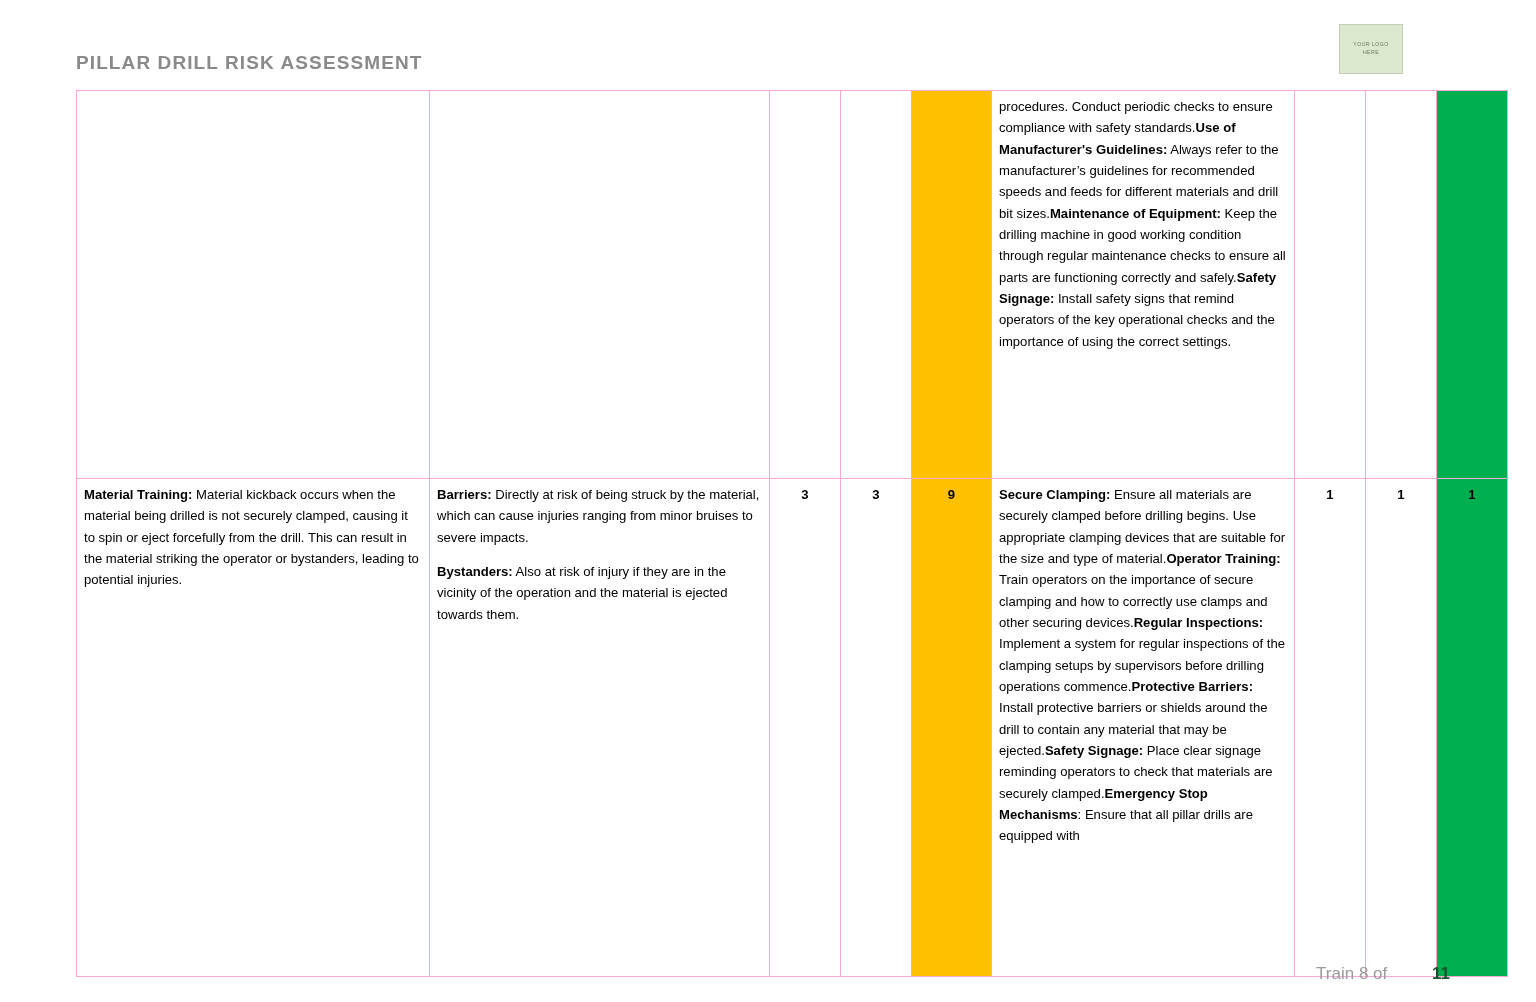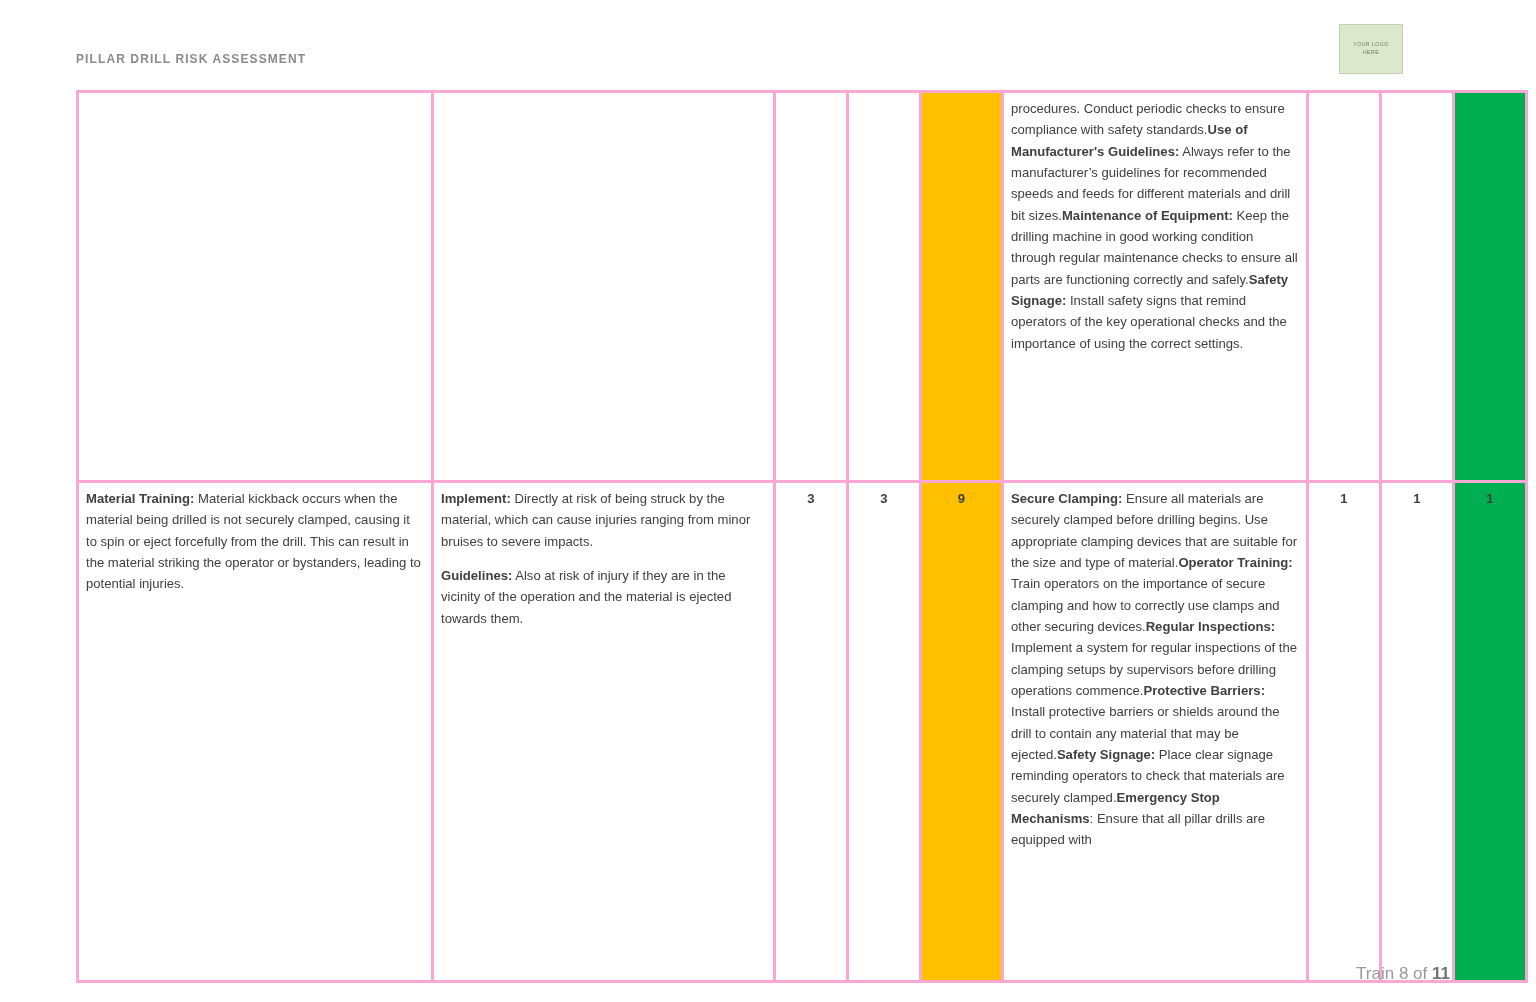--- a/index.html
+++ b/index.html
@@ -20,21 +20,21 @@
     position: absolute;
     left: 0;
     top: 0;
     width: 1536px;
     height: 88px;
   }
   #page-title {
     position: absolute;
     left: 76px;
     top: 52px;
-    font-size: 12px;
+    font-size: 19px;
     font-weight: bold;
     letter-spacing: 1.1px;
     color: #8a8a8a;
     white-space: nowrap;
   }
   #logo-placeholder {
     position: absolute;
     left: 1339px;
     top: 24px;
     width: 64px;
@@ -59,26 +59,26 @@
   
   #risk-table {
     position: absolute;
     left: 76px;
     top: 90px;
     width: 1345px;
     border-collapse: collapse;
     table-layout: fixed;
   }
   #risk-table td {
-    border: 3px solid #f9a8d4;
+    border: 1px solid #f9a8d4;
     vertical-align: top;
     padding: 5px 7px 6px 7px;
     font-size: 13.1px;
     line-height: 1.63;
-    color: #404040;
+    color: #000000;
   }
   td.c-hazard     { width: 338px; }
   td.c-who        { width: 325px; }
   td.c-num        { width: 56px; vertical-align: middle; text-align: center;
                     font-weight: bold; font-size: 13px; }
   td.c-ctrl       { width: 288px; }
   td.c-risk-pre   { width: 65px; vertical-align: middle; text-align: center;
                     font-weight: bold; font-size: 13px; background: #FFC000; }
   td.c-risk-post  { width: 56px; vertical-align: middle; text-align: center;
                     font-weight: bold; font-size: 13px; background: #00B050; }
@@ -99,21 +99,21 @@
     height: 44px;
   }
   #page-number {
     position: absolute;
     right: 86px;
     top: 6px;
     font-size: 17px;
     color: #9a9a9a;
     white-space: nowrap;
   }
-  #page-number .total { font-weight: bold; color: #737373; }
+  #page-number .total { font-weight: bold; color: #14532d; margin-left: 40px; }
 </style>
 </head>
 <body>
 
 <div id="doc-header">
   <div id="page-title">PILLAR DRILL RISK ASSESSMENT</div>
   <div id="logo-placeholder">
     <span class="logo-line">YOUR LOGO</span>
     <span class="logo-line">HERE</span>
   </div>
@@ -134,22 +134,22 @@
       <td class="c-num"></td>
       <td class="c-num"></td>
       <td class="c-risk-post"></td>
     </tr>
 
     <tr class="row-kickback">
       <td class="c-hazard">
         <div class="para"><b>Material Training:</b><span> Material kickback occurs when the material being drilled is not securely clamped, causing it to spin or eject forcefully from the drill. This can result in the material striking the operator or bystanders, leading to potential injuries.</span></div>
       </td>
       <td class="c-who">
-        <div class="para"><b>Implement:</b><span> Directly at risk of being struck by the material, which can cause injuries ranging from minor bruises to severe impacts.</span></div>
-        <div class="para"><b>Guidelines:</b><span> Also at risk of injury if they are in the vicinity of the operation and the material is ejected towards them.</span></div>
+        <div class="para"><b>Barriers:</b><span> Directly at risk of being struck by the material, which can cause injuries ranging from minor bruises to severe impacts.</span></div>
+        <div class="para"><b>Bystanders:</b><span> Also at risk of injury if they are in the vicinity of the operation and the material is ejected towards them.</span></div>
       </td>
       <td class="c-num">3</td>
       <td class="c-num">3</td>
       <td class="c-risk-pre">9</td>
       <td class="c-ctrl">
         <div class="para"><b>Secure Clamping:</b><span> Ensure all materials are securely clamped before drilling begins. Use appropriate clamping devices that are suitable for the size and type of material.</span><b>Operator Training:</b><span> Train operators on the importance of secure clamping and how to correctly use clamps and other securing devices.</span><b>Regular Inspections:</b><span> Implement a system for regular inspections of the clamping setups by supervisors before drilling operations commence.</span><b>Protective Barriers:</b><span> Install protective barriers or shields around the drill to contain any material that may be ejected.</span><b>Safety Signage:</b><span> Place clear signage reminding operators to check that materials are securely clamped.</span><b>Emergency Stop Mechanisms</b><span>: Ensure that all pillar drills are equipped with</span></div>
       </td>
       <td class="c-num">1</td>
       <td class="c-num">1</td>
       <td class="c-risk-post">1</td>

